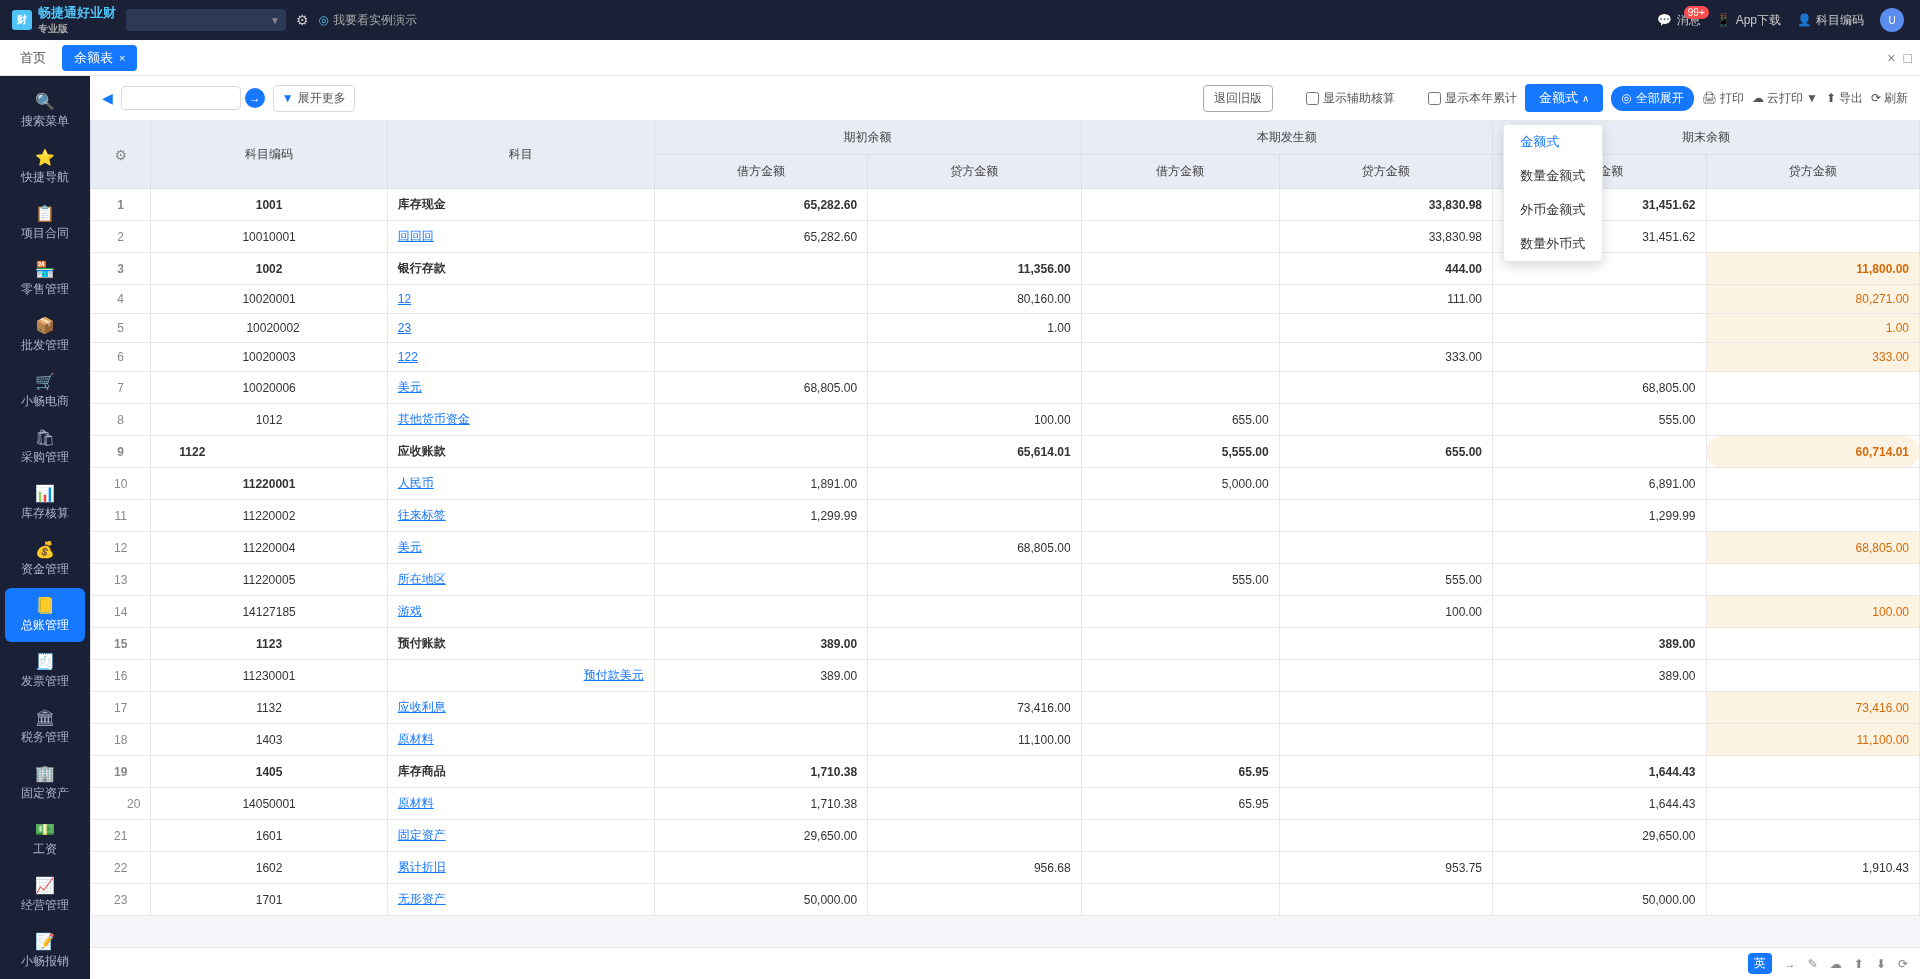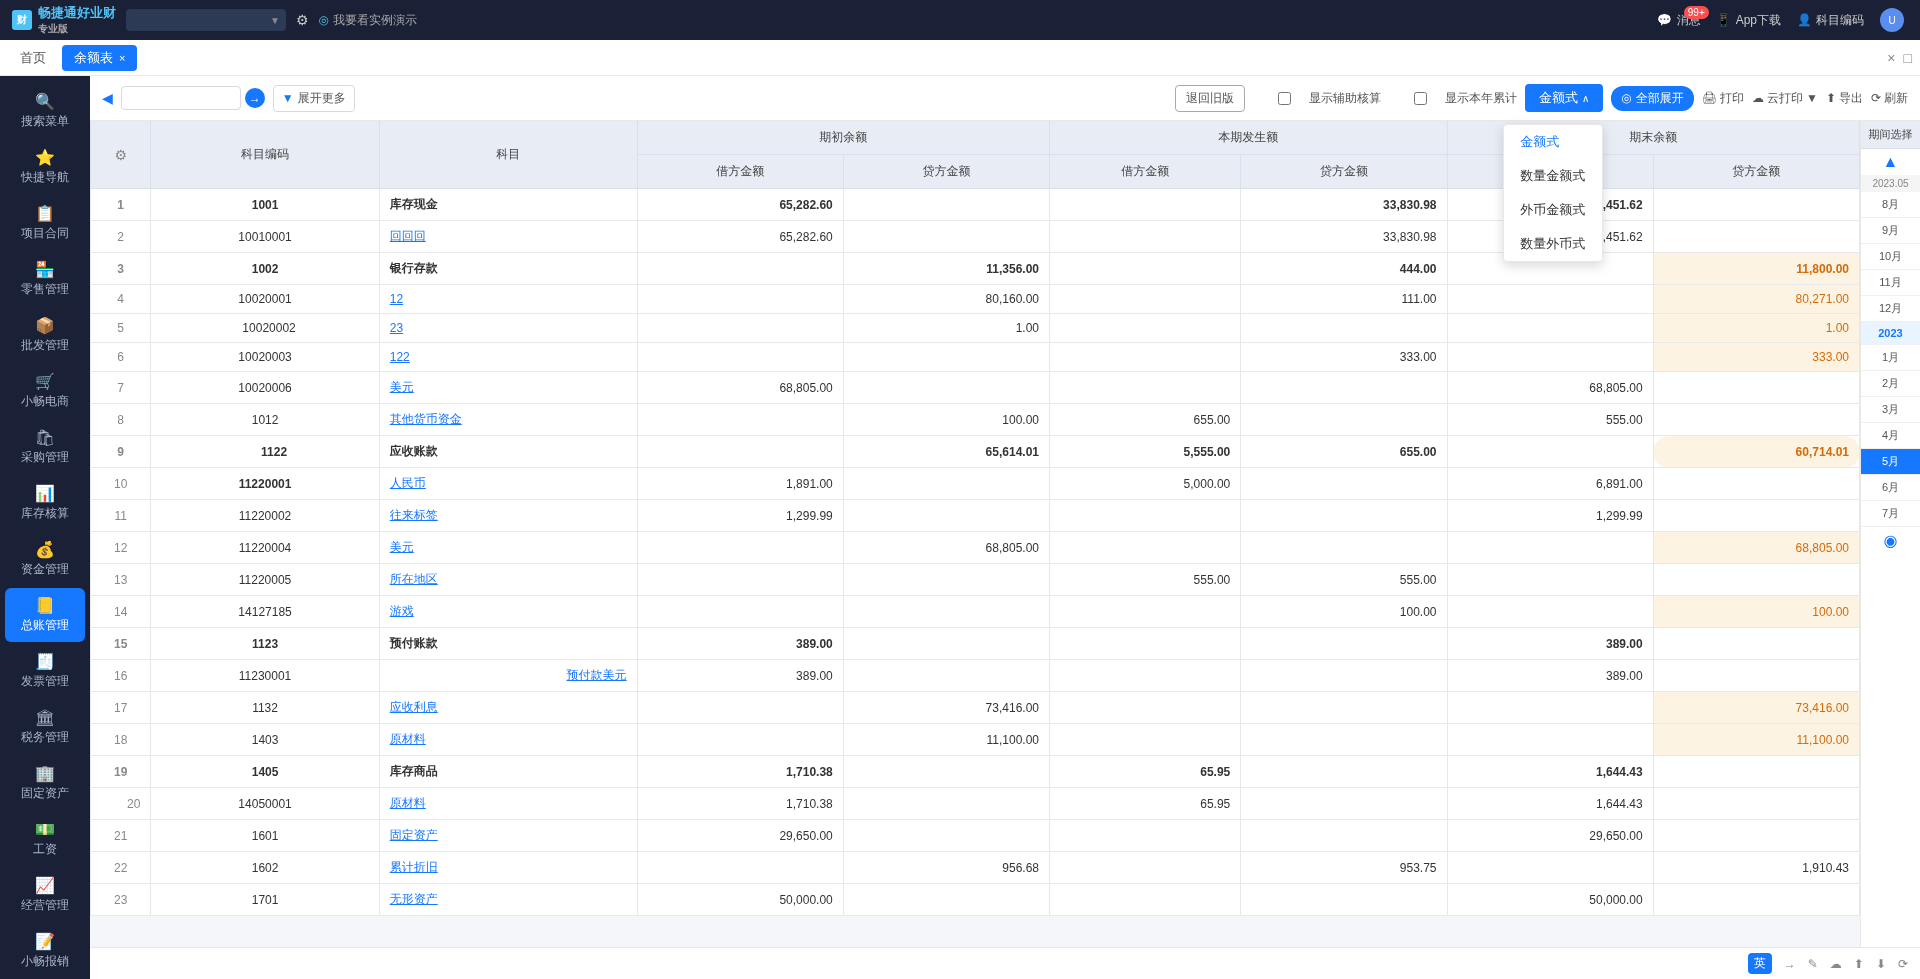--- a/index.html
+++ b/index.html
@@ -90,21 +90,21 @@
       border-bottom: 1px solid #e8e8e8;
       gap: 8px;
       flex-wrap: nowrap;
     }
     .breadcrumb-nav { display: flex; align-items: center; gap: 4px; color: #555; font-size: 12px; }
     .breadcrumb-arrow { color: #1677ff; background: none; border: none; cursor: pointer; font-size: 14px; }
     .nav-search { border: 1px solid #d9d9d9; border-radius: 4px; padding: 4px 8px; font-size: 12px; width: 120px; outline: none; }
     .expand-btn { display: flex; align-items: center; gap: 4px; border: 1px solid #d9d9d9; border-radius: 4px; padding: 4px 8px; background: #fff; font-size: 12px; cursor: pointer; color: #555; }
     .toolbar-right { margin-left: auto; display: flex; align-items: center; gap: 8px; }
     .btn-return { background: none; border: 1px solid #aaa; border-radius: 4px; padding: 4px 10px; font-size: 12px; cursor: pointer; color: #555; }
-    .checkbox-group { display: flex; align-items: center; gap: 18px; font-size: 12px; color: #555; padding-left: 25px; }
+    .checkbox-group { display: flex; align-items: center; gap: 4px; font-size: 12px; color: #555; padding-left: 25px; }
     .checkbox-group input { cursor: pointer; }
     .btn-jine { background: #1677ff; color: #fff; border: none; border-radius: 4px; padding: 5px 14px; font-size: 13px; cursor: pointer; display: flex; align-items: center; gap: 4px; position: relative; }
     .btn-jine .dropdown-arrow { font-size: 10px; }
     .btn-icon { background: none; border: none; font-size: 12px; color: #555; cursor: pointer; display: flex; align-items: center; gap: 3px; }
 
     
     .table-container {
       flex: 1;
       overflow-y: auto;
       position: relative;
@@ -520,21 +520,21 @@
                 <td class="td-link" style="text-align: left;">其他货币资金</td>
                 <td style="text-align: right;"></td>
                 <td style="text-align: right;">100.00</td>
                 <td style="text-align: right;">655.00</td>
                 <td style="text-align: right;"></td>
                 <td style="text-align: right;">555.00</td>
                 <td style="text-align: right;"></td>
               </tr>
               <tr class="parent-row">
                 <td class="row-num" style="text-align: center;">9</td>
-                <td style="text-align: center; padding-left: 28px;">1122</td>
+                <td style="text-align: left; padding-left: 28px;">1122</td>
                 <td style="text-align: left;">应收账款</td>
                 <td style="text-align: right;"></td>
                 <td style="text-align: right;">65,614.01</td>
                 <td style="text-align: right;">5,555.00</td>
                 <td style="text-align: right;">655.00</td>
                 <td style="text-align: right;"></td>
                 <td class="td-highlight" style="text-align: right; border-radius: 16px;">60,714.01</td>
               </tr>
               <tr>
                 <td class="row-num" style="text-align: center;">10</td>
@@ -687,39 +687,20 @@
                 <td style="text-align: right;"></td>
                 <td style="text-align: right;"></td>
                 <td style="text-align: right;"></td>
                 <td style="text-align: right;">50,000.00</td>
                 <td style="text-align: right;"></td>
               </tr>
             </tbody>
         </table>
       </div>
 
-      <div class="period-panel">
-        <div class="period-title">期间选择</div>
-        <div class="period-nav">▲</div>
-        <div class="period-year">2023.05</div>
-        <div class="period-item">8月</div>
-        <div class="period-item">9月</div>
-        <div class="period-item">10月</div>
-        <div class="period-item">11月</div>
-        <div class="period-item">12月</div>
-        <div class="period-item" style="background:#e8f4ff;color:#1677ff;font-weight:bold;">2023</div>
-        <div class="period-item">1月</div>
-        <div class="period-item">2月</div>
-        <div class="period-item">3月</div>
-        <div class="period-item">4月</div>
-        <div class="period-item current-month">5月</div>
-        <div class="period-item">6月</div>
-        <div class="period-item">7月</div>
-        <div class="period-nav">◉</div>
-      </div>
     </div>
 
     <div class="bottom-bar">
       <div></div>
       <div class="bottom-right">
         <span style="background:#1677ff;color:#fff;border-radius:4px;padding:2px 6px;cursor:pointer;">英</span>
         <span>→</span>
         <span style="cursor:pointer;">✎</span>
         <span style="cursor:pointer;">☁</span>
         <span style="cursor:pointer;">⬆</span>

